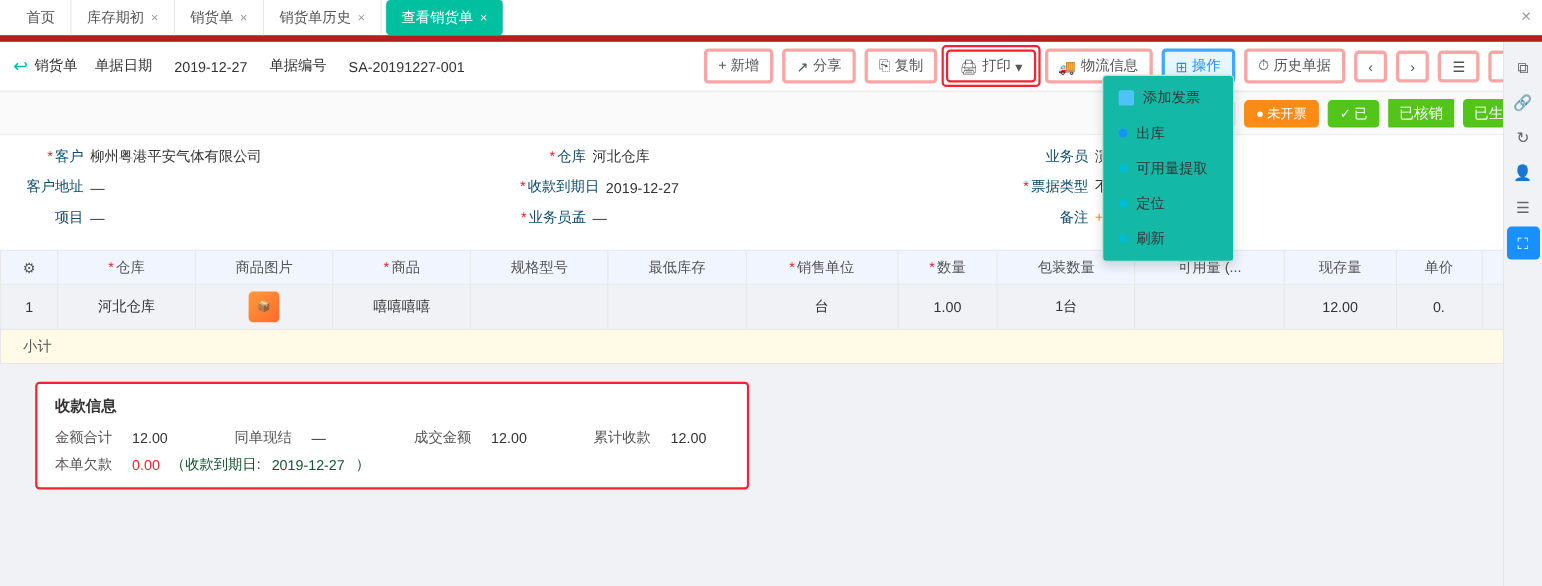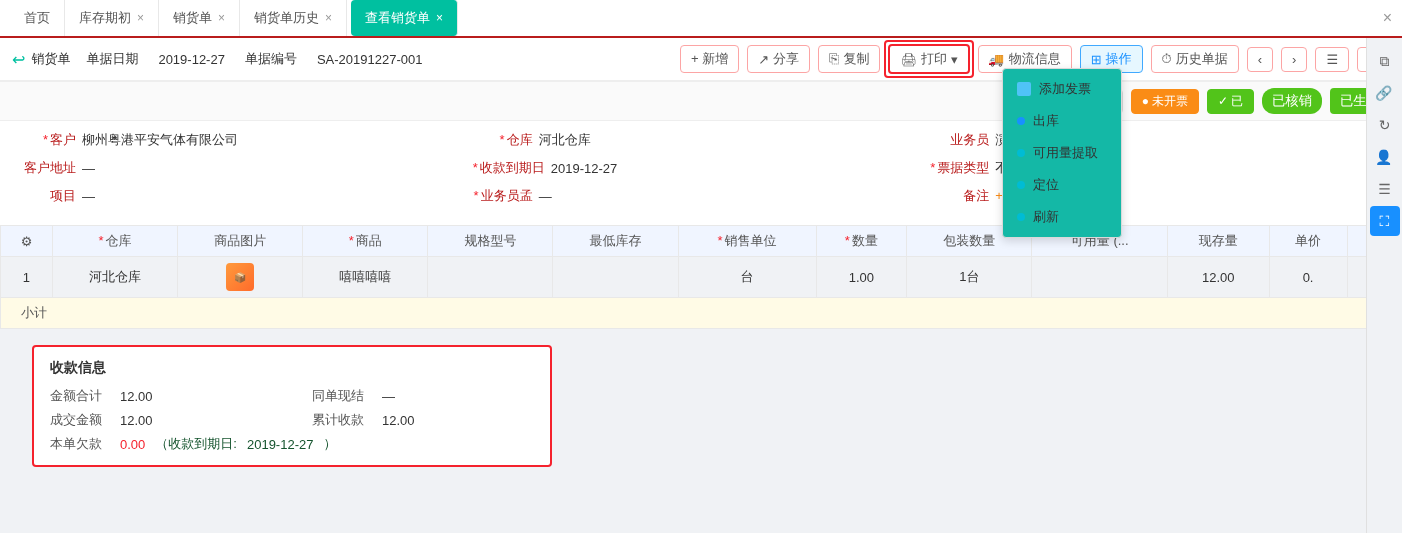--- a/index.html
+++ b/index.html
@@ -1,20 +1,20 @@
 <!DOCTYPE html>
 <html><head>
   <meta charset="utf-8">
   <style>
     * { box-sizing: border-box; margin: 0; padding: 0; }
     body { font-family: 'Microsoft YaHei', Arial, sans-serif; font-size: 13px; background: #f0f2f5; color: #333; overflow: hidden; }
 
     
     .tab-bar {
-      display: flex; align-items: center; background: #fff; border-bottom: 2px solid #b91c1c;
+      display: flex; align-items: center; background: #fff; border-bottom: 6px solid #b91c1c;
       padding: 0 10px; height: 38px; position: relative;
     }
     .tab-item {
       display: flex; align-items: center; padding: 0 14px; height: 100%; cursor: pointer;
       font-size: 13px; color: #555; border-right: 1px solid #e8e8e8; position: relative;
     }
     .tab-item .close-btn { margin-left: 6px; color: #999; font-size: 12px; cursor: pointer; }
     .tab-item.highlight { background: #00c0a0; color: #fff; border-radius: 4px; margin-left: 4px; }
     .tab-item.highlight .close-btn { color: #fff; }
     .tab-bar-close { position: absolute; right: 10px; color: #999; cursor: pointer; font-size: 16px; }
@@ -24,33 +24,33 @@
       display: flex; align-items: center; padding: 6px 12px;
       border-bottom: 1px solid #eee; background: #fff; gap: 16px;
     }
     .doc-title { display: flex; align-items: center; gap: 6px; color: #333; font-weight: 500; }
     .doc-title-icon { color: #00c0a0; font-size: 16px; }
     .doc-meta { display: flex; align-items: center; gap: 20px; color: #555; font-size: 13px; }
     .doc-meta span { color: #333; }
     .doc-actions { margin-left: auto; display: flex; align-items: center; gap: 8px; }
     .btn-action {
       display: flex; align-items: center; gap: 4px; padding: 4px 10px;
-      border: 1px solid #fca5a5; border-radius: 4px; background: #fff;
+      border: 3px solid #fca5a5; border-radius: 4px; background: #fff;
       cursor: pointer; font-size: 13px; color: #555; white-space: nowrap;
     }
     .btn-action.active-tab { background: #e6f7ff; border-color: #40a9ff; color: #1890ff; }
     .btn-action.highlight-red { border: 2px solid #f5222d; background: #fff; }
-    .btn-sold { background: #52c41a; color: #fff; border: none; border-radius: 12px; padding: 4px 10px; }
+    .btn-sold { background: #52c41a; color: #fff; border: none; border-radius: 1px; padding: 4px 10px; }
     .btn-effective { background: #52c41a; color: #fff; border: none; border-radius: 4px; padding: 4px 10px; }
 
     
     .form-area { padding: 10px 16px; background: #fff; }
     .form-row { display: flex; align-items: center; margin-bottom: 10px; gap: 0; }
     .form-field { display: flex; align-items: center; flex: 1; gap: 6px; }
-    .form-label { color: #b91c1c; white-space: nowrap; min-width: 60px; text-align: right; }
+    .form-label { color: #0c4a6e; white-space: nowrap; min-width: 60px; text-align: right; }
     .form-label.required::before { content: '*'; color: #f5222d; margin-right: 2px; }
     .form-value { color: #333; min-width: 120px; }
     .form-link { color: #1890ff; cursor: pointer; }
     .add-note { color: #fa8c16; cursor: pointer; display: flex; align-items: center; gap: 3px; }
 
     
     .table-action-bar {
       display: flex; align-items: center; justify-content: flex-end;
       padding: 6px 12px; border-top: 1px solid #eee; border-bottom: 1px solid #eee;
       background: #fafafa; gap: 8px;
@@ -76,21 +76,21 @@
     .data-table tr:nth-child(even) td { background: #fafafa; }
     .subtotal-row td { background: #fffbe6 !important; color: #555; }
     .product-img { width: 28px; height: 28px; background: linear-gradient(135deg, #ff9a3c, #ff6b2b); border-radius: 4px; display: inline-flex; align-items: center; justify-content: center; color: #fff; font-size: 10px; }
 
     
     .payment-section {
       border: 2px solid #f5222d; border-radius: 4px; margin: 10px 16px;
       padding: 12px 16px; background: #fff; display: inline-block; min-width: 520px;
     }
     .payment-title { font-weight: bold; margin-bottom: 10px; font-size: 14px; }
-    .payment-grid { display: grid; grid-template-columns: 1fr 1fr; gap: 6px 40px; }
+    .payment-grid { display: grid; grid-template-columns: 1fr 1fr 1fr 1fr; gap: 6px 40px; }
     .payment-row { display: flex; align-items: center; gap: 10px; }
     .payment-label { color: #555; white-space: nowrap; min-width: 60px; }
     .payment-value { color: #333; }
     .payment-value.red { color: #f5222d; }
     .payment-value.orange { color: #14532d; }
 
     
     .right-sidebar {
       position: fixed; right: 0; top: 38px; width: 36px;
       background: #f0f2f5; border-left: 1px solid #e0e0e0;

